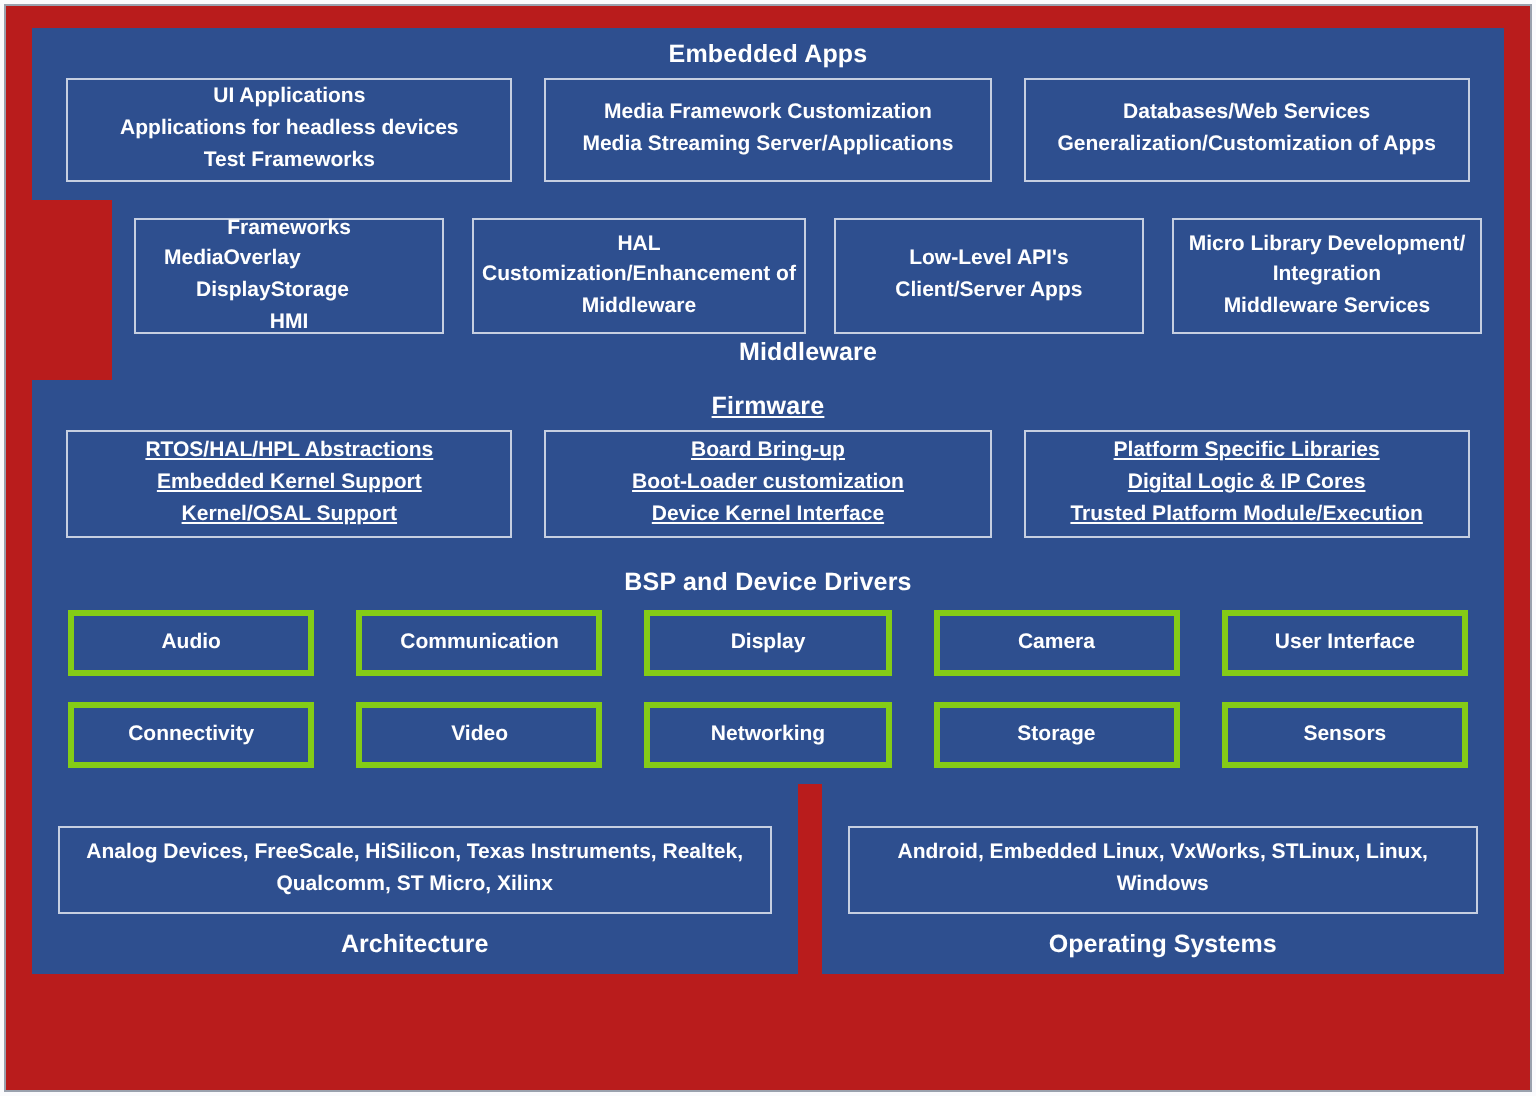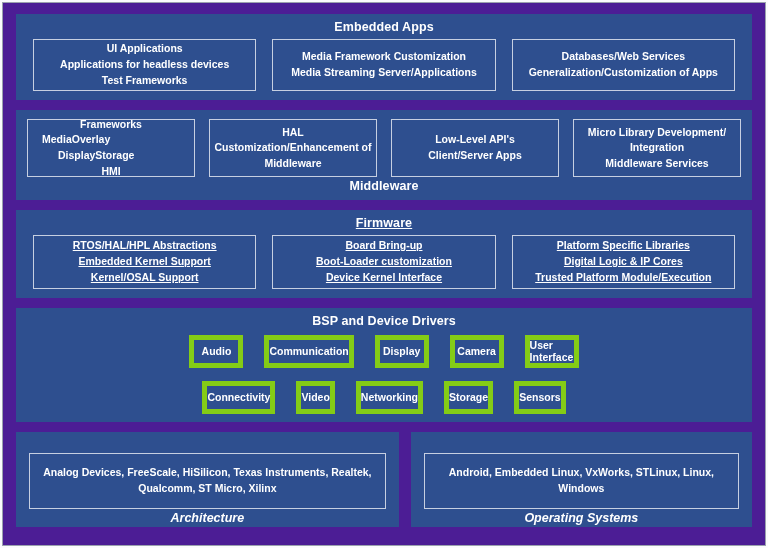--- a/index.html
+++ b/index.html
@@ -6,42 +6,41 @@
   body {
     width: 768px; height: 548px; position: relative;
     background: #fbfbfd;
     font-family: "Liberation Sans", sans-serif;
     overflow: hidden;
   }
   .frame {
     position: absolute; left: 2px; top: 2px; right: 2px; bottom: 2px;
     box-sizing: border-box;
     border: 1px solid #9ba2ae;
-    background: #4c1d95;
+    background: #b91c1c;
     display: flex; flex-direction: column;
     padding: 11px 13px 14px 13px;
-    gap: 10px;
   }
   .panel {
     background: #2e4f8f;
     color: #ffffff;
     box-sizing: border-box;
     display: flex; flex-direction: column;
     flex: 0 0 auto;
   }
   .panel-title {
     text-align: center; font-weight: 700; font-size: 12.5px; line-height: 1.1;
     padding: 7px 0 3px 0;
     letter-spacing: 0.1px;
   }
   .title-bottom { padding: 2px 0 6px 0; }
   .p1 { height: 86px; }
-  .p2 { height: 90px; }
+  .p2 { height: 90px; margin-left: 40px; }
   .p3 { height: 88px; text-decoration: underline; }
-  .p4 { height: 114px; align-items: center; }
+  .p4 { height: 114px; }
   .boxrow {
     flex: 1; display: flex; gap: 16px;
     margin: 1px 17px 9px 17px;
     min-height: 0;
   }
   .p2 .boxrow { margin: 9px 11px 1px 11px; gap: 14px; }
   .ibox {
     flex: 1; box-sizing: border-box;
     border: 1px solid #c6cfe1;
     display: flex; flex-direction: column;
@@ -58,43 +57,43 @@
   }
   .fw-row2 { padding: 0 30px 0 26px; }
   
   .bsp-row {
     display: flex; gap: 21px;
     margin: 0 18px; height: 33px; flex: 0 0 auto;
   }
   .bsp-row2 { margin-top: 13px; border-radius: 16px; }
   .bsp-box {
     flex: 1; box-sizing: border-box;
-    border: 5px solid #84cc16;
+    border: 3px solid #84cc16;
     display: flex; align-items: center; justify-content: center;
     font-size: 10.5px; font-weight: 700;
   }
   .p4 .panel-title { padding-bottom: 6px; }
   
   .bottom-row {
     height: 95px; display: flex; gap: 12px; flex: 0 0 auto;
   }
   .bpanel { box-sizing: border-box; }
   .arch { flex: 0 0 52%; }
   .os { flex: 1; }
   .bbox {
-    margin: 21px 13px 0 13px; height: 56px; box-sizing: border-box;
+    margin: 21px 13px 0 13px; height: 44px; box-sizing: border-box;
     border: 1px solid #c6cfe1;
     display: flex; align-items: center; justify-content: center;
     text-align: center;
     font-size: 10.5px; font-weight: 700; line-height: 1.5;
     padding: 0 12px;
   }
   .blabel {
     flex: 1; display: flex; align-items: center; justify-content: center;
-    font-weight: 700; font-size: 12.5px; font-style: italic;
+    font-weight: 700; font-size: 12.5px;
   }
 </style>
 </head>
 <body>
 
 <div class="frame">
 
   <section class="panel p1">
     <div class="panel-title">Embedded Apps</div>
     <div class="boxrow">

